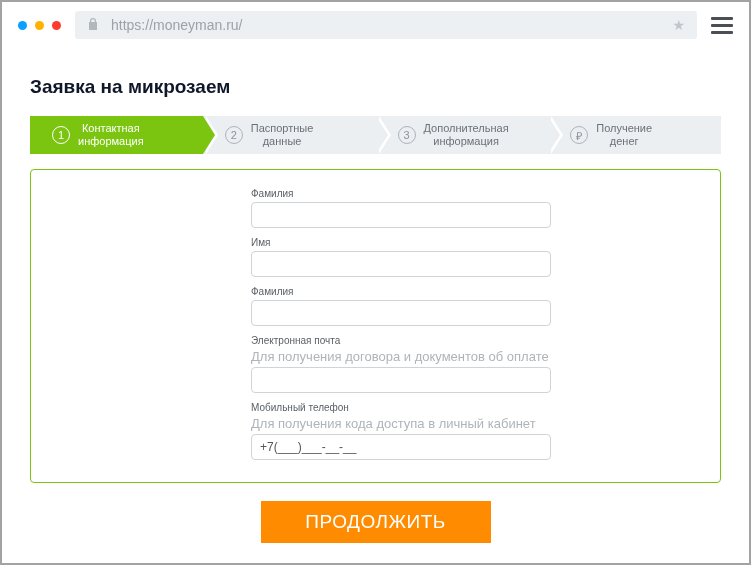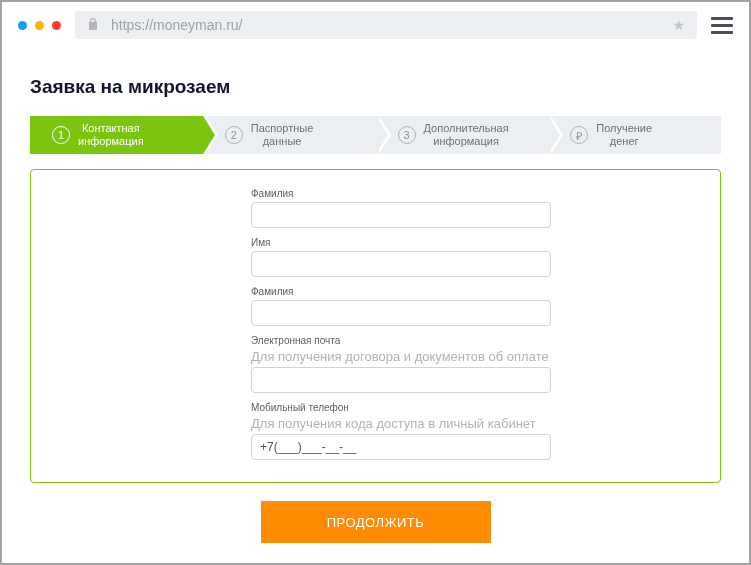--- a/index.html
+++ b/index.html
@@ -57,21 +57,21 @@
   .field-hint { font-size: 13px; color: #aeb4ba; margin-bottom: 3px; display: block; }
   .field input {
     width: 100%; height: 26px; border: 1px solid #cfd4d8; border-radius: 4px;
     padding: 0 8px; font-size: 12px; color: #555; outline: none; background: #fff;
   }
 
   
   .submit-wrap { text-align: center; margin-top: 18px; }
   .submit-btn {
     background: #ff8b00; color: #fff; border: none; width: 230px; height: 42px;
-    font-size: 13px; letter-spacing: 0.5px; cursor: pointer;
+    font-size: 19px; letter-spacing: 0.5px; cursor: pointer;
   }
 </style>
 </head>
 <body>
 
 <div class="window">
 
   <div class="chrome">
     <div class="dots">
       <div class="dot dot-blue"></div>

